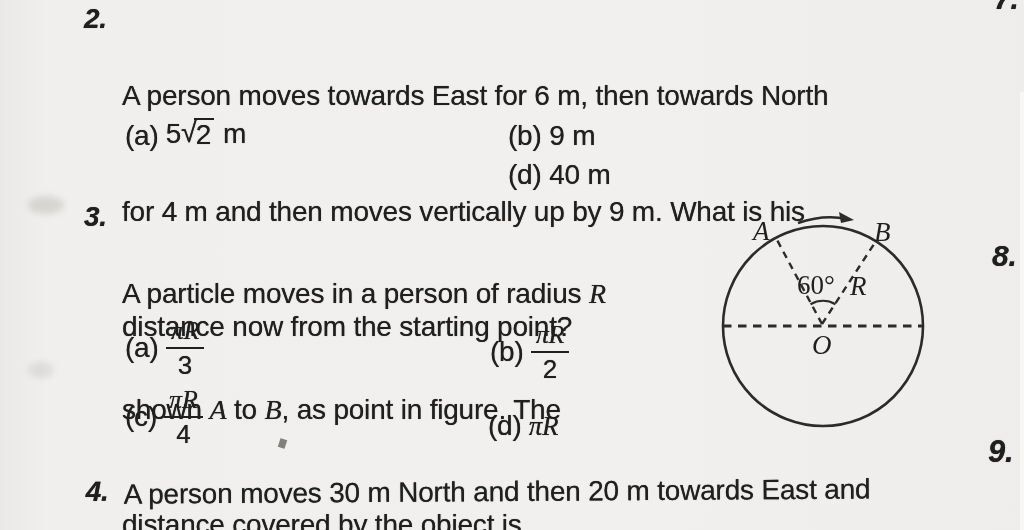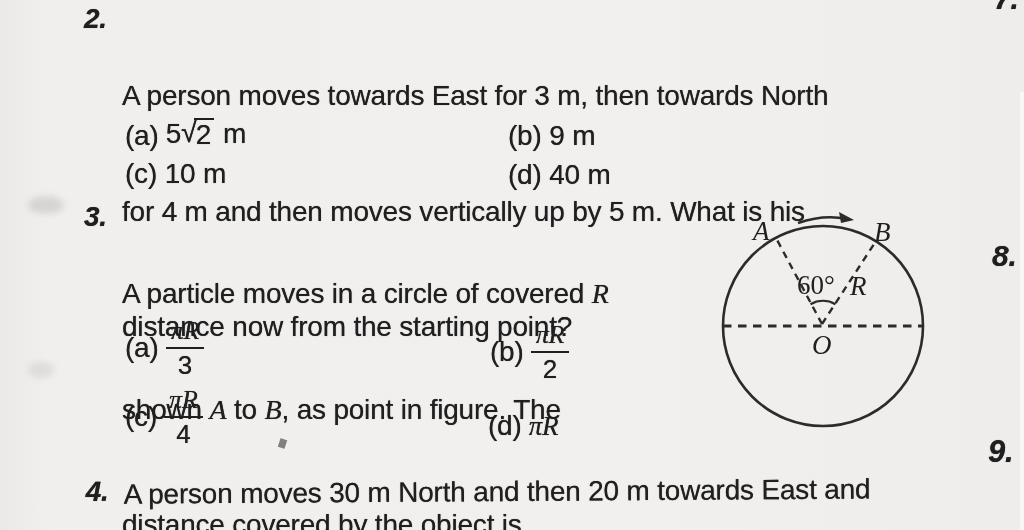--- a/index.html
+++ b/index.html
@@ -38,39 +38,38 @@
 
 <div class="page">
 
   <div class="smudge" style="left:28px;top:196px;width:36px;height:18px;background:rgba(125,123,118,0.22);"></div>
   <div class="smudge" style="left:28px;top:362px;width:26px;height:16px;background:rgba(125,123,118,0.15);"></div>
   <div class="speck" style="left:279px;top:439px;width:7px;height:9px;transform:rotate(18deg);"></div>
   <div class="edge-strip" style="right:0;top:92px;width:4px;height:438px;"></div>
 
   <div class="txt qnum q-lines" style="left:84px;top:0px;">2.</div>
   <div class="txt q-lines" style="left:122px;top:0px;">
-    <div>A person moves towards East for 3 m, then towards North</div>
-    <div>for 4 m and then moves vertically up by 5 m. What is his</div>
+    <div>A person moves towards East for 6 m, then towards North</div>
+    <div>for 4 m and then moves vertically up by 9 m. What is his</div>
     <div>distance now from the starting point?</div>
   </div>
 
   <div class="txt opt" style="left:125px;top:120px;">
     <span class="lbl">(a)</span>
     <span class="sqrtwrap">
       <span>5</span><span class="rad">√</span><span class="radicand">2</span>
       <span class="unit">m</span>
     </span>
   </div>
   <div class="txt" style="left:508px;top:122px;line-height:1;">(b) 9 m</div>
-  <div class="txt" style="left:125px;top:160px;line-height:1;">(c) 10 m</div>
   <div class="txt" style="left:508px;top:161px;line-height:1;">(d) 40 m</div>
 
   <div class="txt qnum q-lines" style="left:84px;top:198px;">3.</div>
   <div class="txt q-lines" style="left:122px;top:198px;">
-    <div><span>A particle moves in a circle of covered </span><span class="var">R</span></div>
+    <div><span>A particle moves in a person of radius </span><span class="var">R</span></div>
     <div><span>shown </span><span class="var">A</span><span> to </span><span class="var">B</span><span>, as point in figure. The</span></div>
     <div>distance covered by the object is</div>
   </div>
 
   <div class="txt opt" style="left:125px;top:317px;">
     <span class="lbl">(a)</span>
     <span class="frac">
       <span class="num"><span>π</span><span>R</span></span>
       <span class="den">3</span>
     </span>

